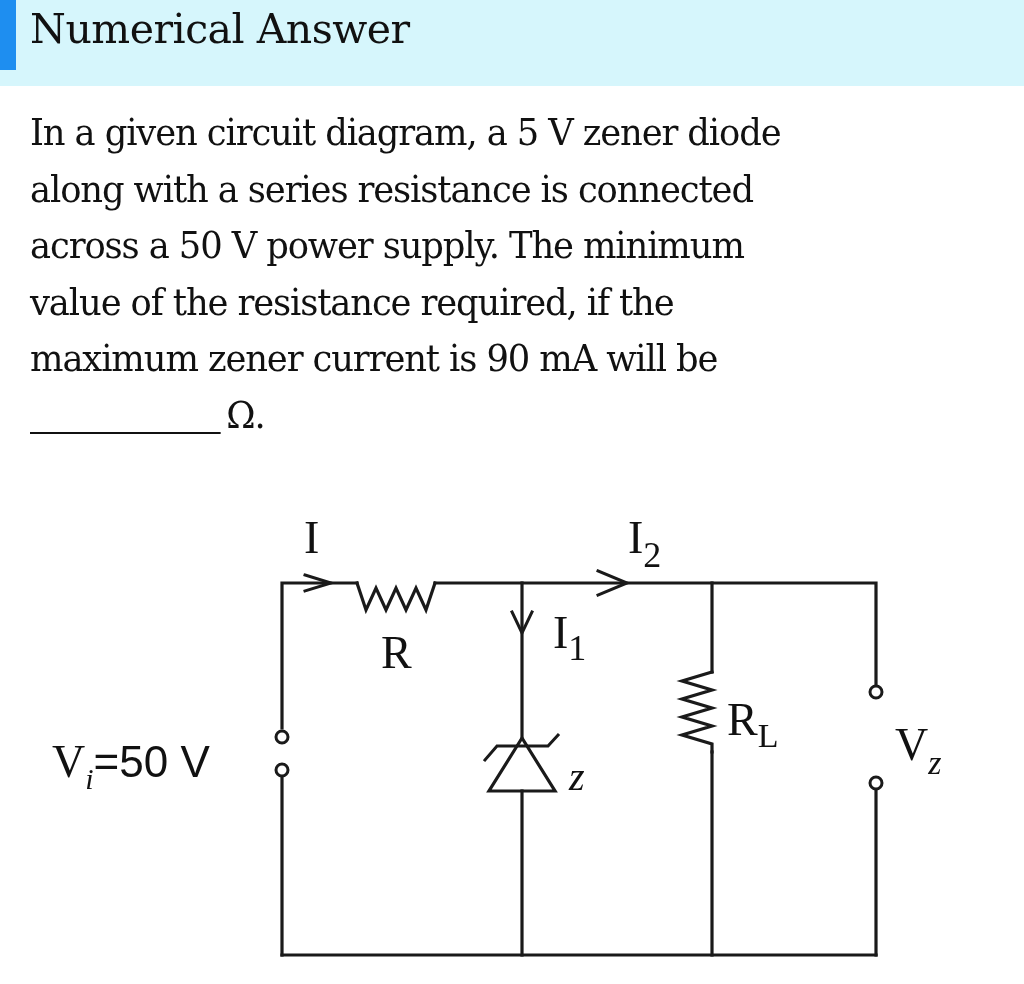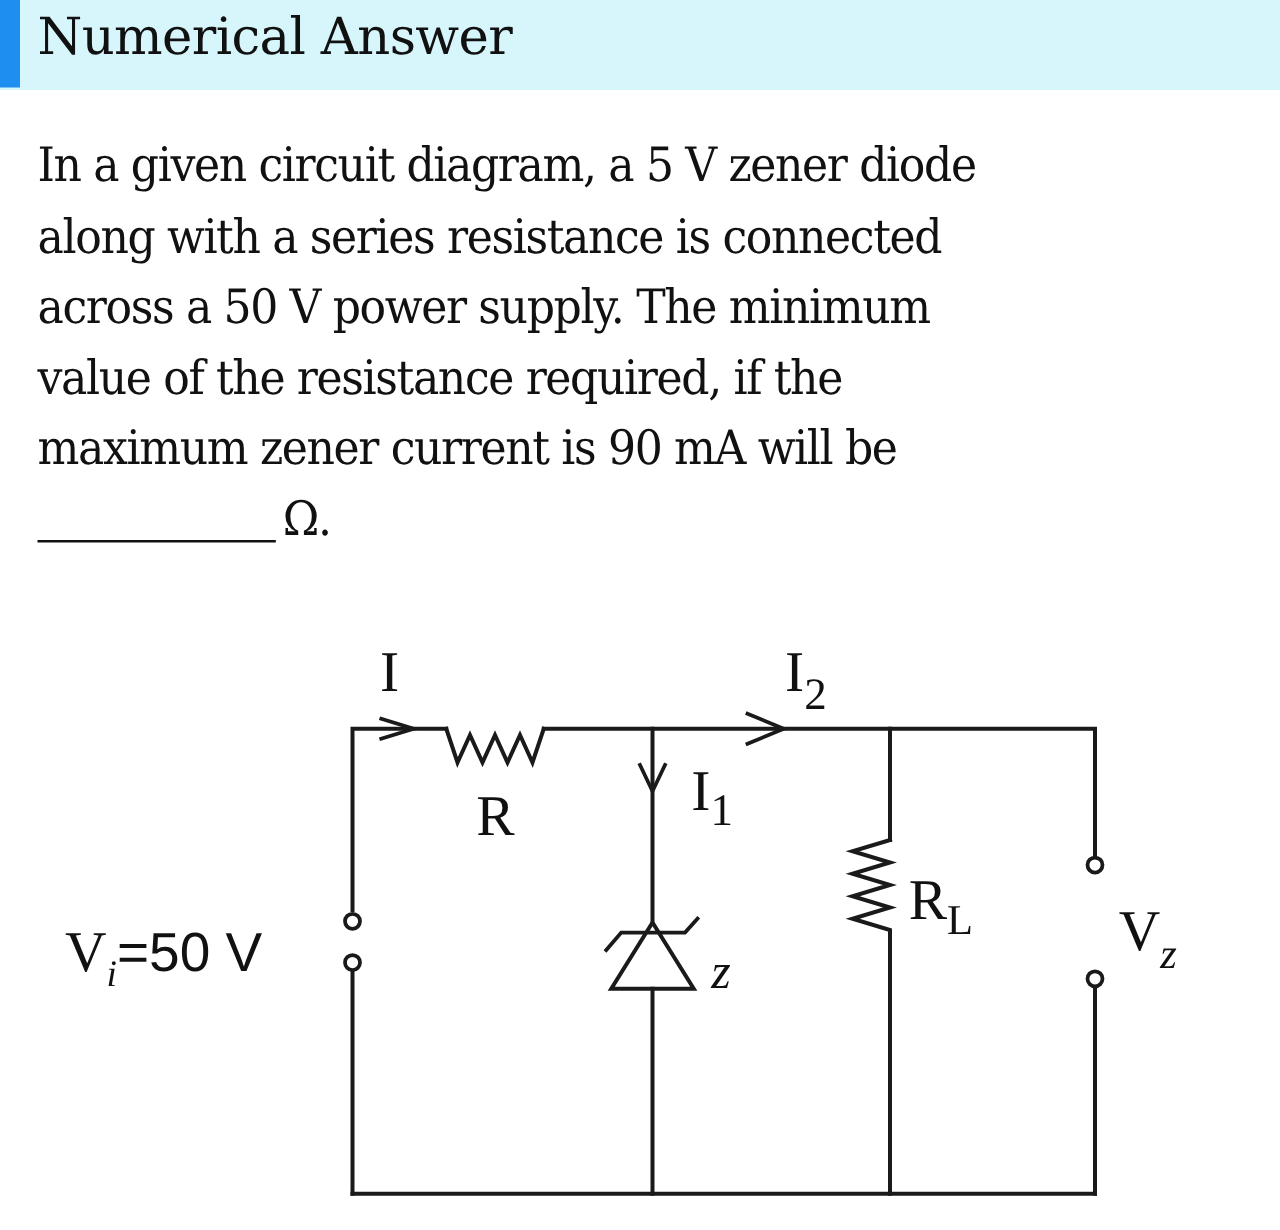--- a/index.html
+++ b/index.html
@@ -1,21 +1,21 @@
 <!DOCTYPE html>
 <html><head>
   <meta charset="utf-8">
   <style>
     html, body { margin: 0; padding: 0; }
     body {
       width: 1024px; height: 984px; background: #ffffff; position: relative; overflow: hidden;
       font-family: "DejaVu Serif", "Liberation Serif", serif; color: #111;
     }
     .header {
-      position: absolute; left: 0; top: 0; width: 1024px; height: 72px;
+      position: absolute; left: 0; top: 0; width: 1024px; height: 86px;
       background: #d6f6fc;
     }
     .header-bar {
       position: absolute; left: 0; top: 0; width: 16px; height: 70px; background: #1e8ef0;
     }
     .header-title {
       position: absolute; left: 30px; top: 4px; font-size: 41px; line-height: 50px;
       font-family: "DejaVu Serif", serif; letter-spacing: -0.5px; color: #111;
     }
     .question {

